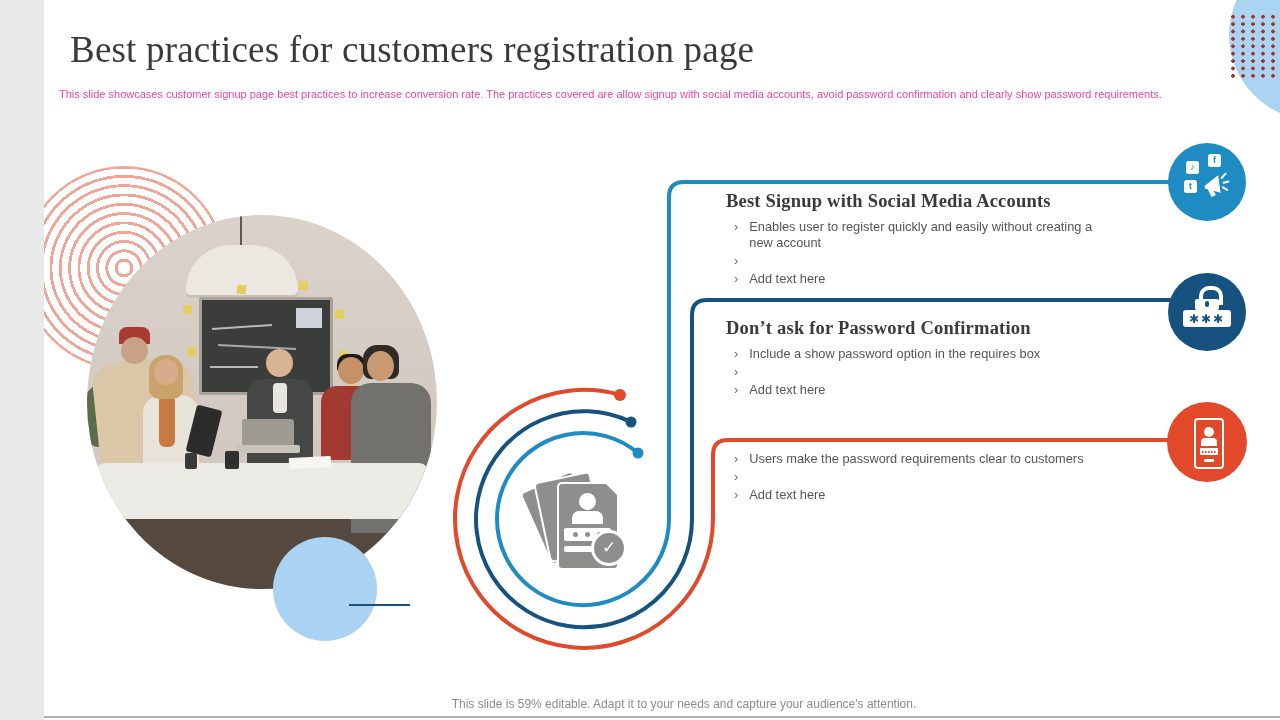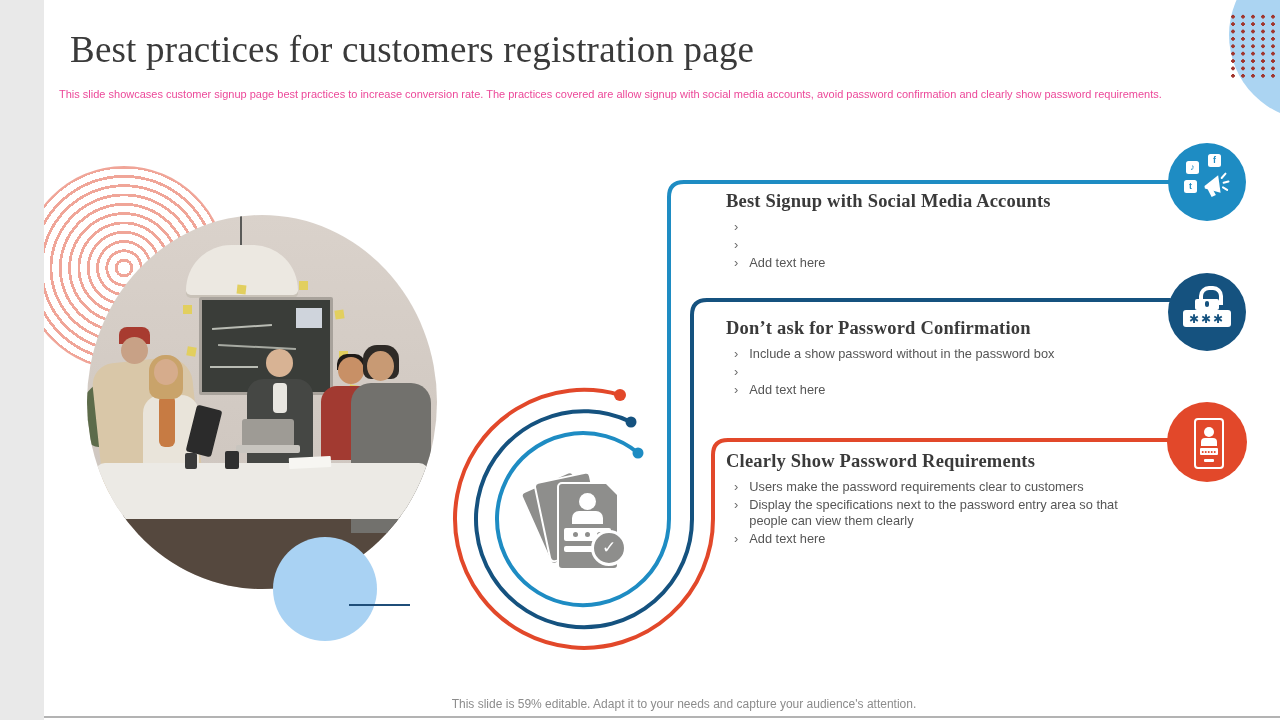--- a/index.html
+++ b/index.html
@@ -232,59 +232,58 @@
       <div class="id-line"></div>
     </div>
     <div class="badge">✓</div>
   </div>
 
   <div class="callout" style="top:191px">
     <h2>Best Signup with Social Media Accounts</h2>
     <ul>
       <li>
           <span class="bm">›</span>
+          <span class="bt">Enables user to register quickly and easily without creating a
+new account</span>
         </li>
       <li>
           <span class="bm">›</span>
         </li>
       <li>
           <span class="bm">›</span>
           <span class="bt">Add text here</span>
         </li>
     </ul>
   </div>
 
   <div class="callout" style="top:318px">
     <h2>Don’t ask for Password Confirmation</h2>
     <ul>
       <li>
           <span class="bm">›</span>
-          <span class="bt">Include a show password without in the password box</span>
+          <span class="bt">Include a show password option in the requires box</span>
         </li>
       <li>
           <span class="bm">›</span>
         </li>
       <li>
           <span class="bm">›</span>
           <span class="bt">Add text here</span>
         </li>
     </ul>
   </div>
 
   <div class="callout" style="top:451px">
-    <h2>Clearly Show Password Requirements</h2>
     <ul>
       <li>
           <span class="bm">›</span>
           <span class="bt">Users make the password requirements clear to customers</span>
         </li>
       <li>
           <span class="bm">›</span>
-          <span class="bt">Display the specifications next to the password entry area so that
-people can view them clearly</span>
         </li>
       <li>
           <span class="bm">›</span>
           <span class="bt">Add text here</span>
         </li>
     </ul>
   </div>
 
   <div class="iconcircle ic1">
     <div class="sq" style="left:18px;top:18px">♪</div>

